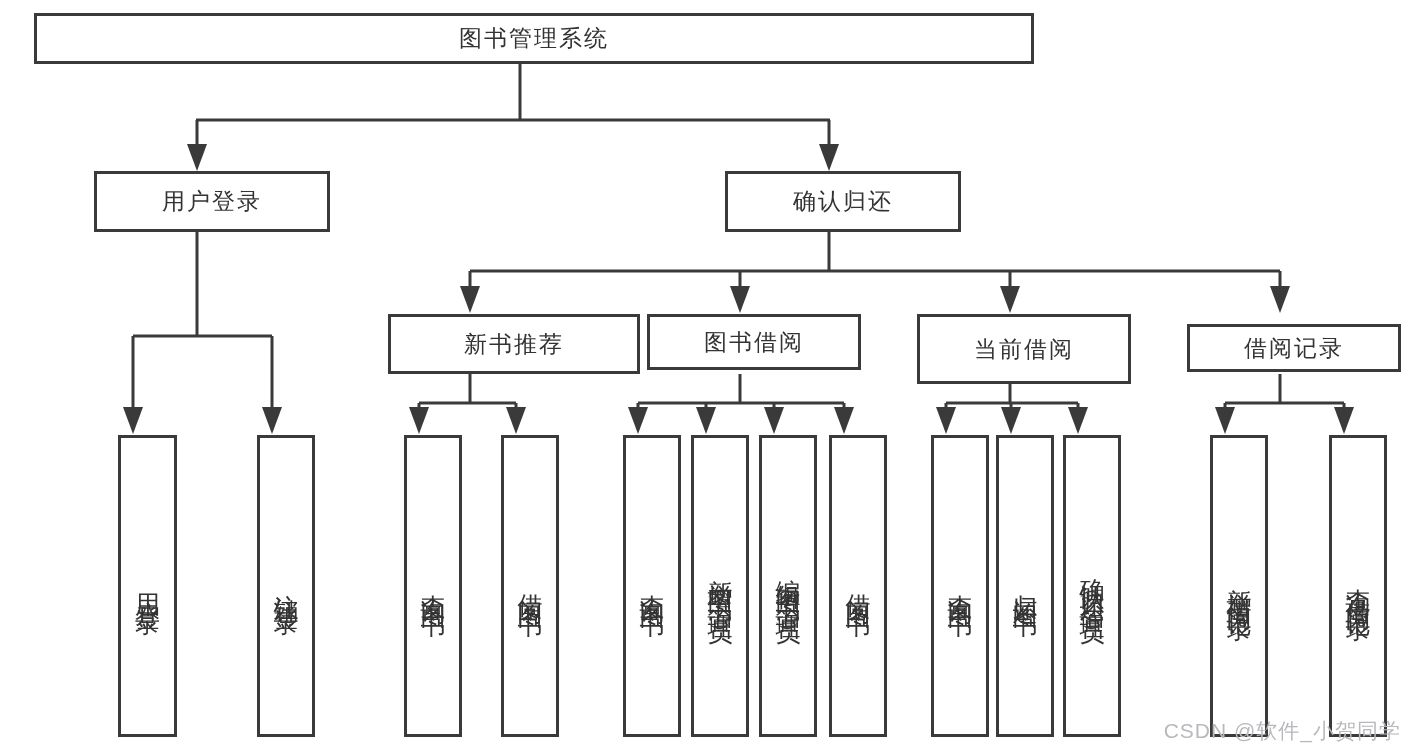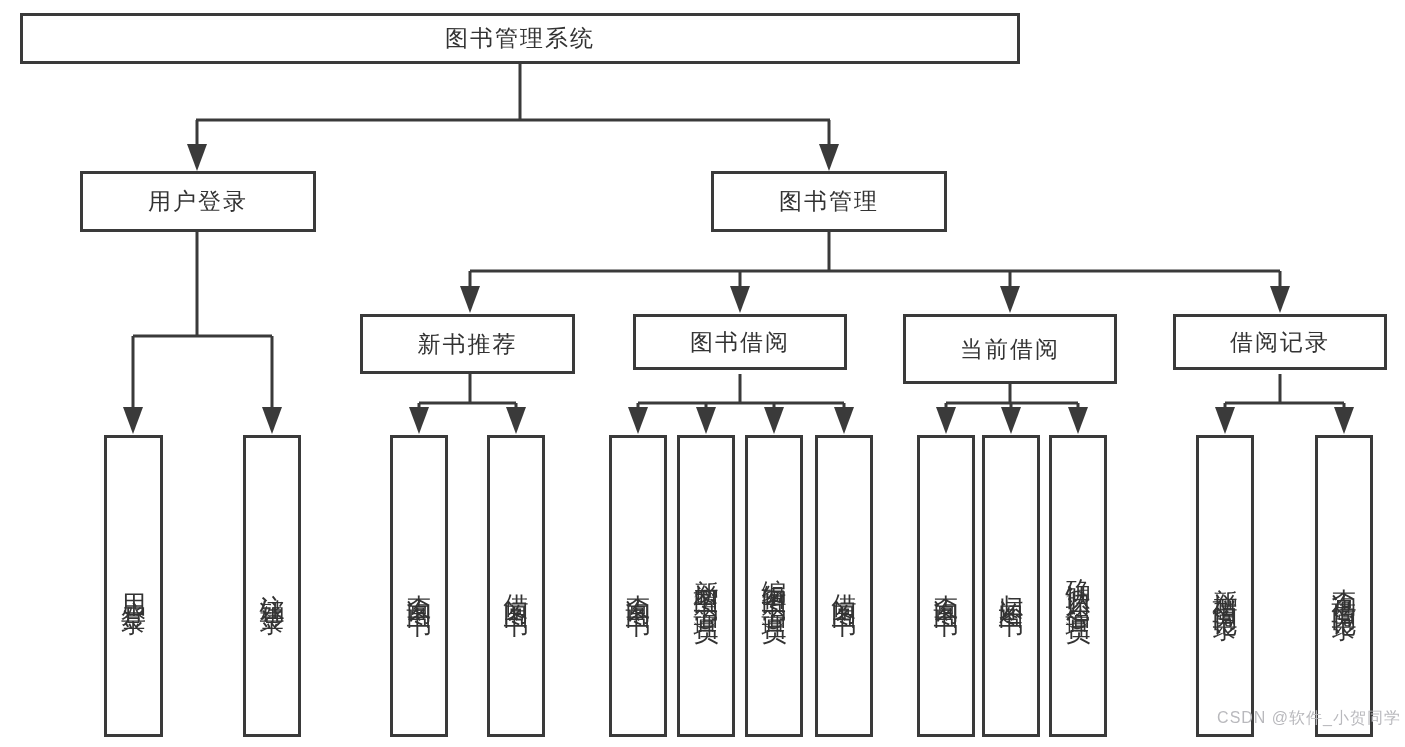--- a/index.html
+++ b/index.html
@@ -32,42 +32,43 @@
     stroke: none;
   }
   .box {
     position: absolute;
     box-sizing: border-box;
     border: 3px solid var(--line);
     background: var(--background);
     display: flex;
     align-items: center;
     justify-content: center;
+    margin-left: 14px;
   }
   .hlabel {
     font-size: 23px;
     letter-spacing: 2px;
     color: var(--text);
     white-space: nowrap;
   }
   .leaf { top: 435px; height: 302px; }
   .vlabel {
     writing-mode: vertical-rl;
     text-orientation: mixed;
     font-size: 25px;
     letter-spacing: 6px;
     line-height: 1;
     color: var(--text);
     white-space: nowrap;
   }
   .watermark {
     position: absolute;
     right: 4px;
-    bottom: 18px;
-    font-size: 16px;
+    bottom: 2px;
+    font-size: 21px;
     letter-spacing: 1px;
     color: var(--watermark);
     white-space: nowrap;
     z-index: 5;
   }
 </style>
 </head>
 <body>
 
 <div class="canvas">
@@ -109,33 +110,33 @@
   </svg>
 
   <div class="box" style="left:20px; top:13px; width:1000px; height:51px">
     <span class="hlabel">图书管理系统</span>
   </div>
 
   <div class="box" style="left:80px; top:171px; width:236px; height:61px">
     <span class="hlabel">用户登录</span>
   </div>
   <div class="box" style="left:711px; top:171px; width:236px; height:61px">
-    <span class="hlabel">图书管理</span>
+    <span class="hlabel">确认归还</span>
   </div>
 
-  <div class="box" style="left:360px; top:314px; width:215px; height:60px">
+  <div class="box" style="left:374px; top:314px; width:252px; height:60px">
     <span class="hlabel">新书推荐</span>
   </div>
   <div class="box" style="left:633px; top:314px; width:214px; height:56px">
     <span class="hlabel">图书借阅</span>
   </div>
   <div class="box" style="left:903px; top:314px; width:214px; height:70px">
     <span class="hlabel">当前借阅</span>
   </div>
-  <div class="box" style="left:1173px; top:314px; width:214px; height:56px">
+  <div class="box" style="left:1173px; top:324px; width:214px; height:48px">
     <span class="hlabel">借阅记录</span>
   </div>
 
   <div class="box leaf" style="left:104px; width:59px">
     <span class="vlabel">用户登录</span>
   </div>
   <div class="box leaf" style="left:243px; width:58px">
     <span class="vlabel">注销登录</span>
   </div>
 

